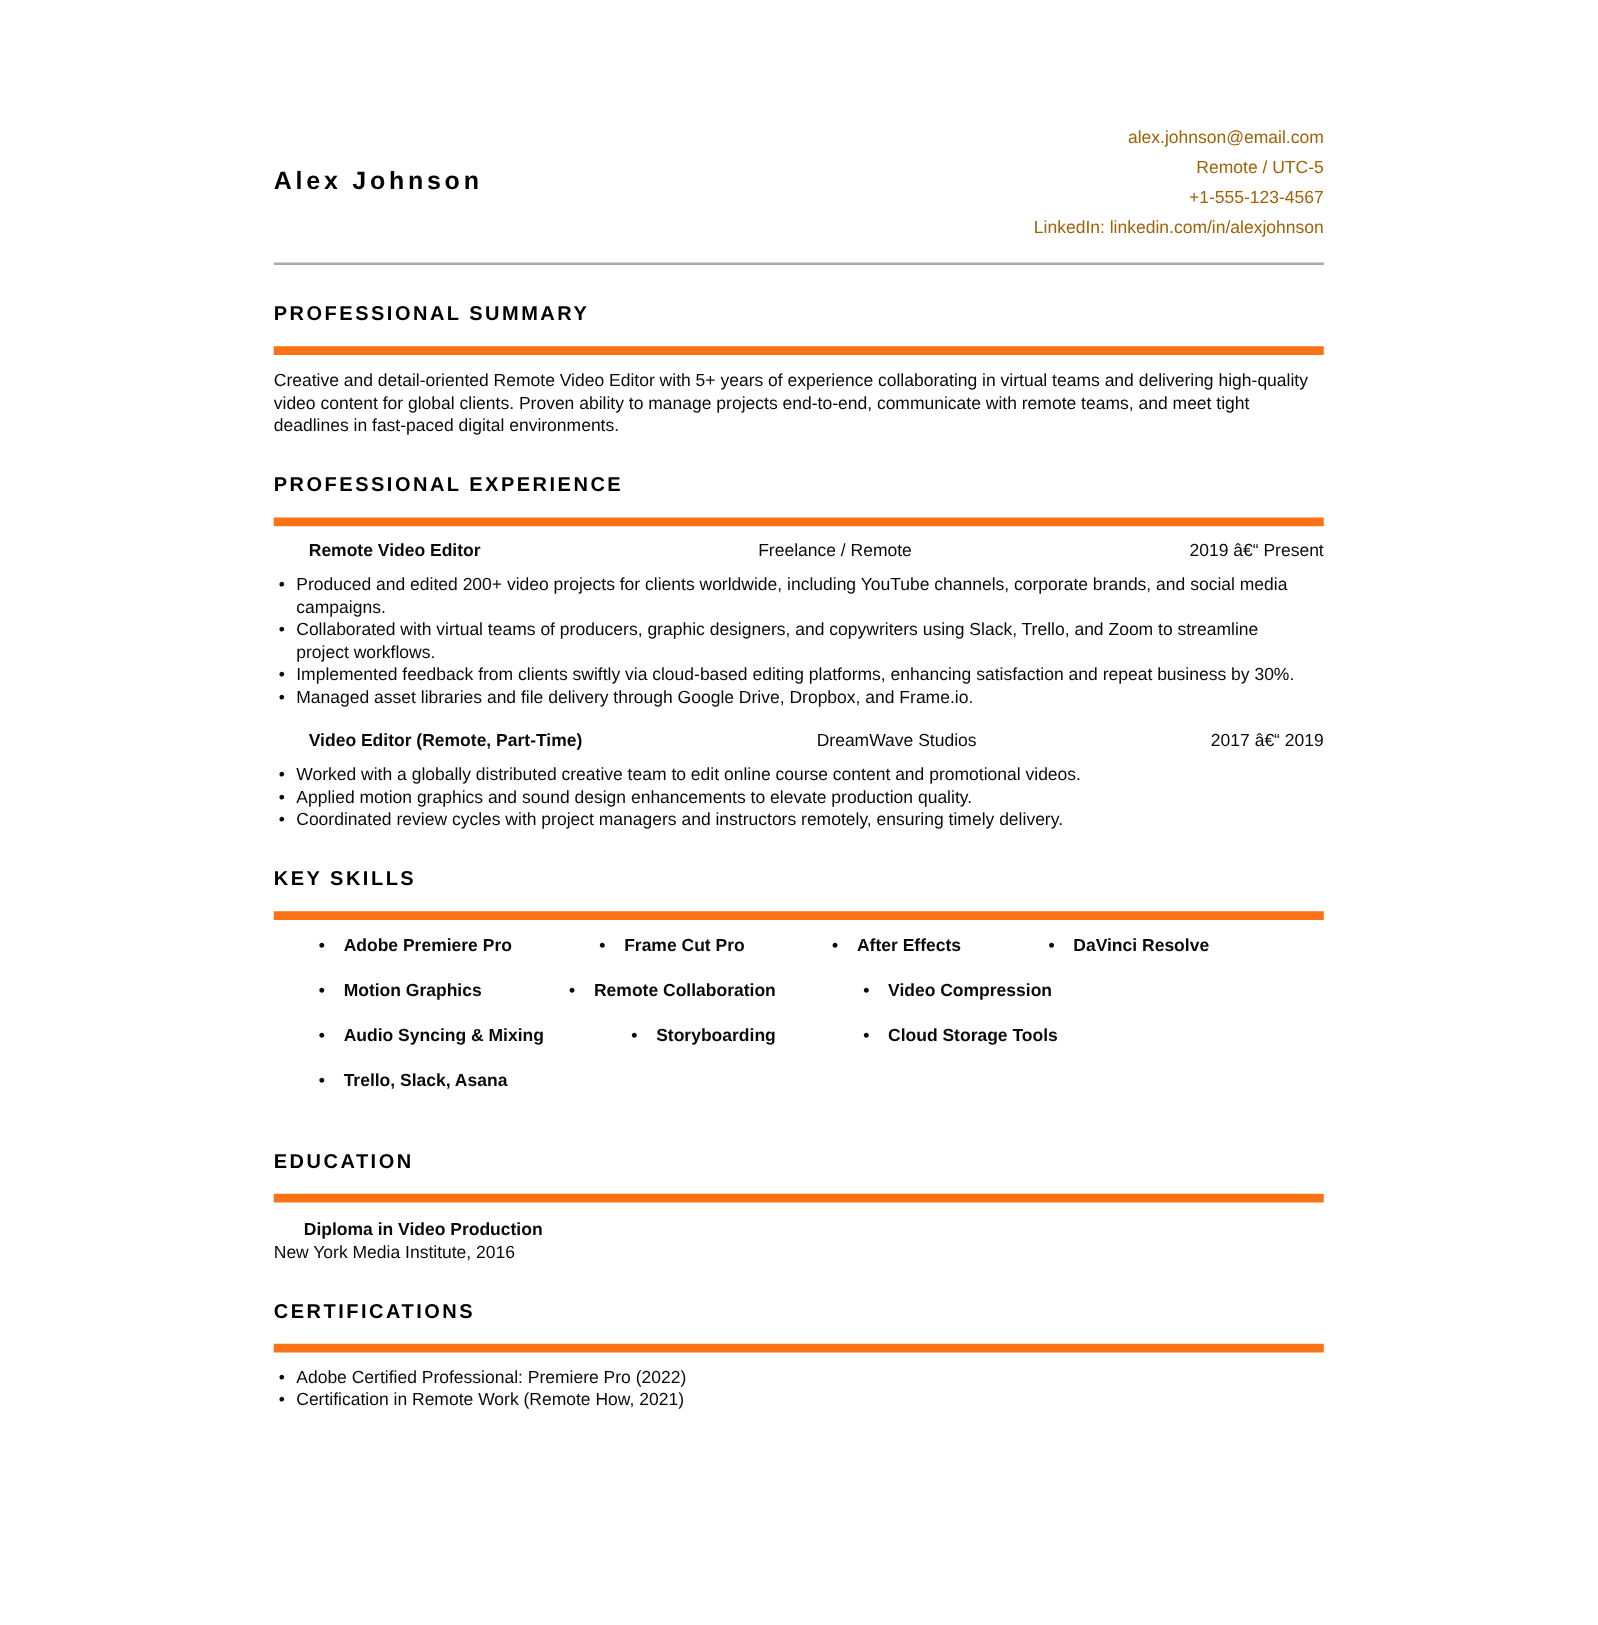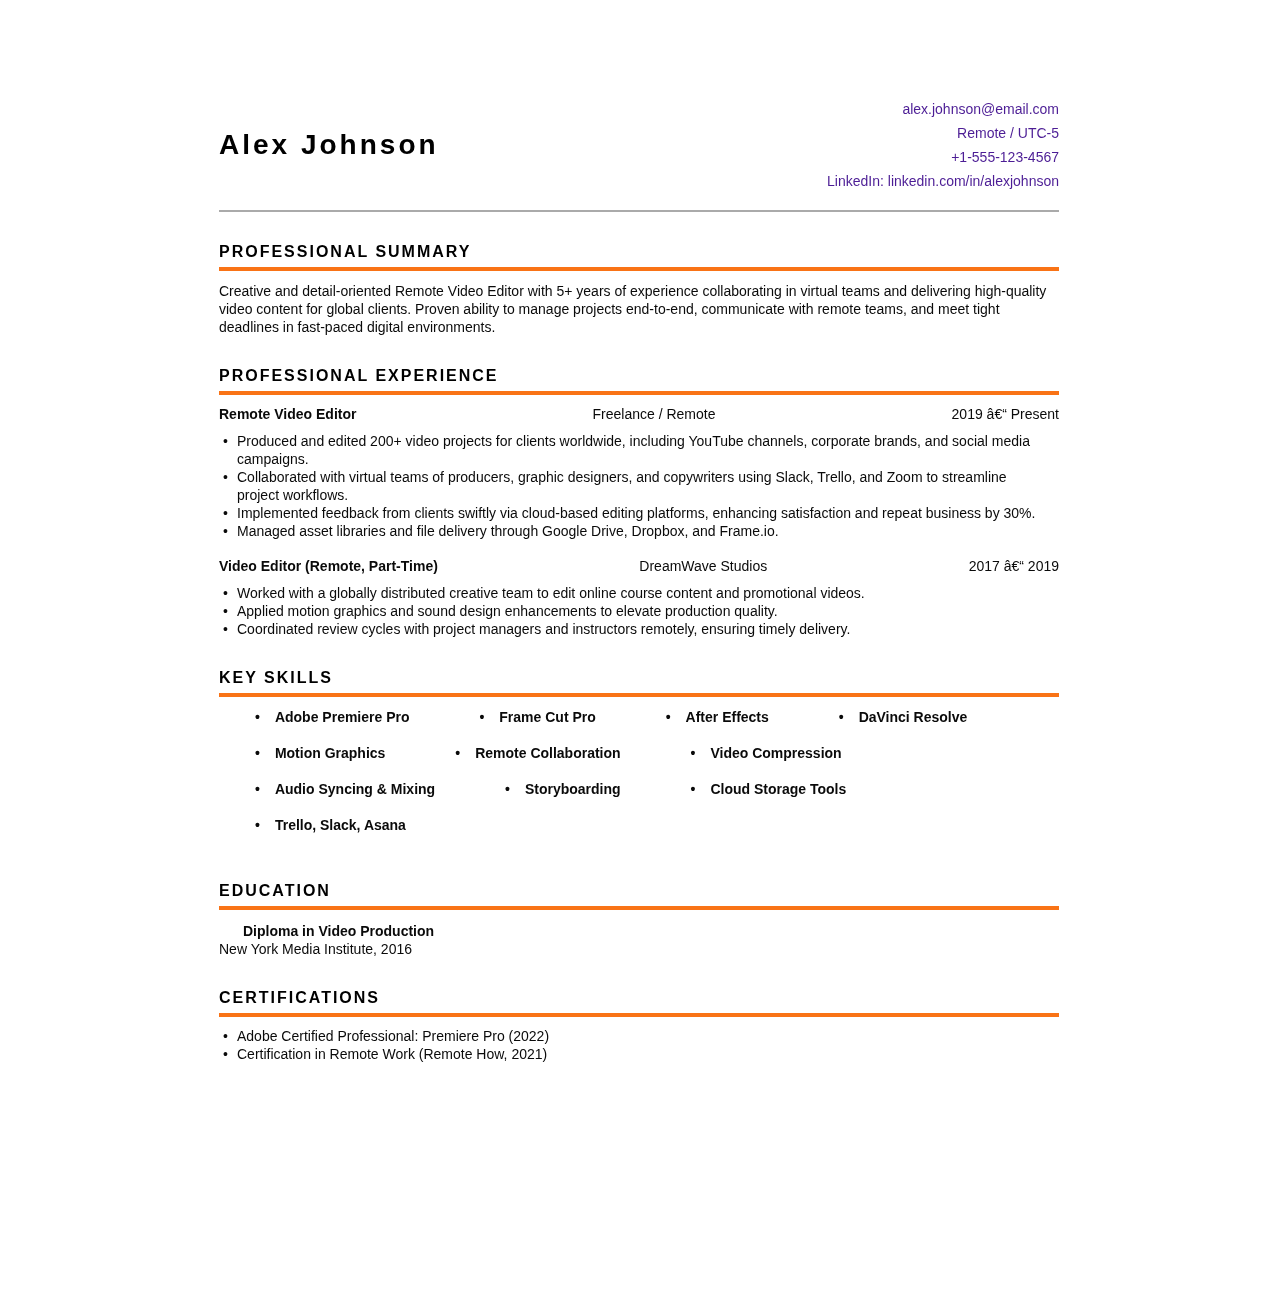--- a/index.html
+++ b/index.html
@@ -24,64 +24,64 @@
   }
 
   
   .header-row {
     display: flex;
     justify-content: space-between;
     align-items: center;
   }
   .name {
     margin: 0;
-    font-size: 28px;
+    font-size: 20px;
     font-weight: bold;
     letter-spacing: 3px;
     color: #000;
     white-space: nowrap;
   }
   .contact {
     text-align: right;
     font-size: 14px;
     line-height: 24px;
-    color: #4c1d95;
+    color: #a16207;
   }
   .header-rule {
     border: none;
     border-top: 2px solid #aaaaaa;
     margin: 17px 0 0 0;
   }
 
   
   .section-heading {
     margin: 31px 0 0 0;
     font-size: 16px;
     font-weight: bold;
     letter-spacing: 2px;
     color: #000;
-    padding-bottom: 6px;
-    border-bottom: 4px solid #f97316;
+    padding-bottom: 16px;
+    border-bottom: 7px solid #f97316;
   }
 
   
   .summary-text {
     margin: 11px 0 0 0;
     line-height: 18px;
   }
 
   
   .job { margin-top: 18px; }
   .job.first { margin-top: 11px; }
   .job-header {
     display: flex;
     justify-content: space-between;
     align-items: baseline;
   }
-  .job-title { font-weight: bold; }
+  .job-title { font-weight: bold; margin-left: 28px; }
   .job-company, .job-dates { font-weight: normal; }
 
   ul.bullet-list {
     list-style: none;
     margin: 10px 16px 0 0;
     padding: 0;
     line-height: 18px;
   }
   ul.bullet-list > li {
     position: relative;

